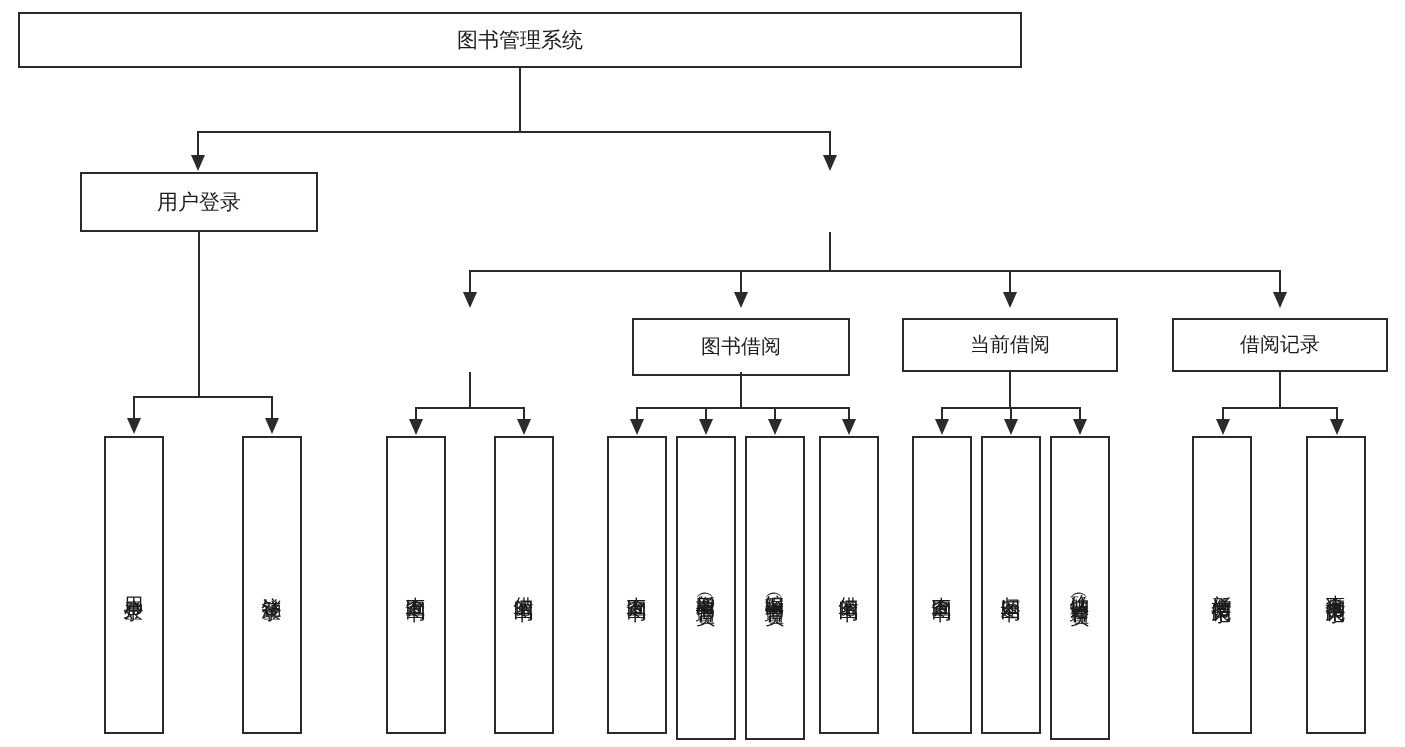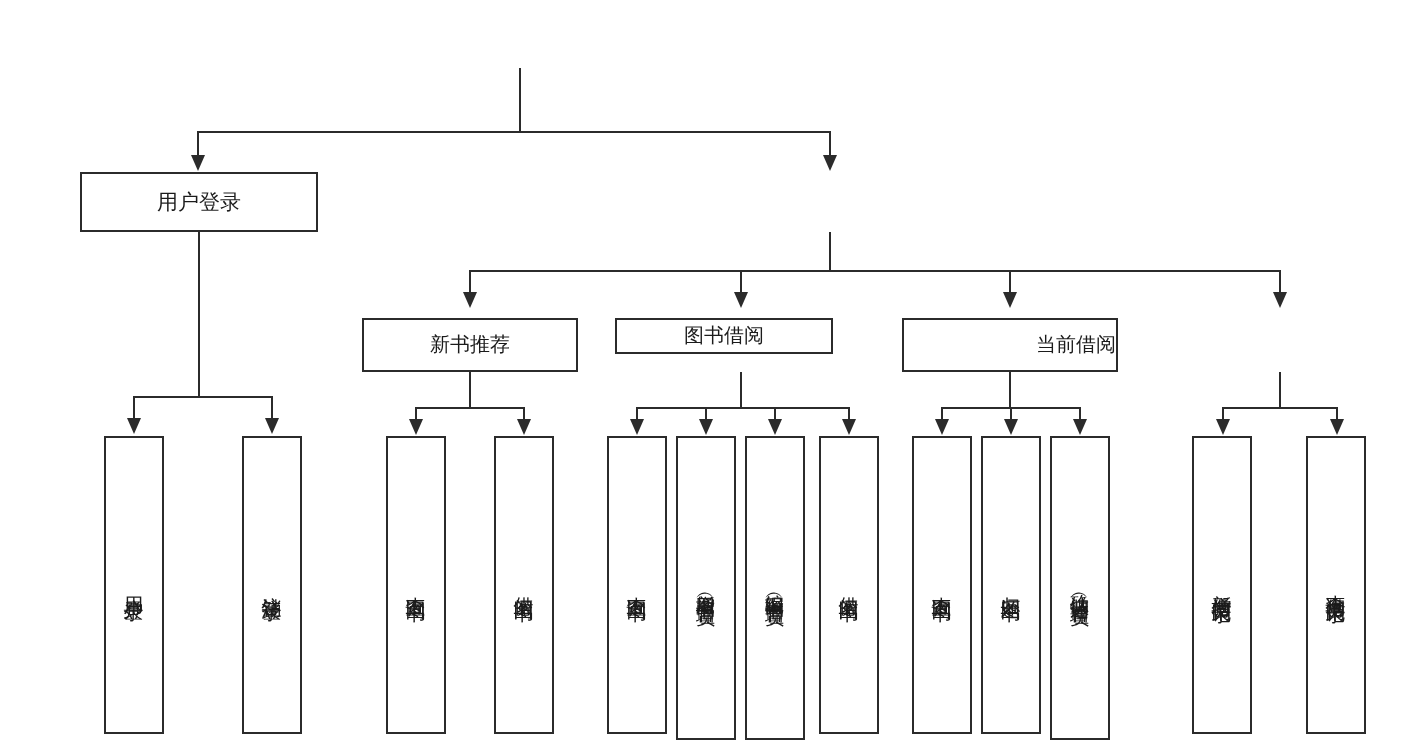--- a/index.html
+++ b/index.html
@@ -76,20 +76,23 @@
     left: 1193px;
     top: 714px;
     letter-spacing: 0.5px;
   }
 </style>
 </head>
 <body>
 
 <div id="canvas">
 
+  <div class="node root" style="left:18px; top:12px; width:1004px; height:56px;">
+    <span>图书管理系统</span>
+  </div>
 
   <div class="conn vline" style="left:519px; top:68px; width:2px; height:64px;"></div>
 
   <div class="conn hline" style="left:197px; top:131px; width:634px; height:2px;"></div>
 
   <div class="conn vline" style="left:197px; top:131px; width:2px; height:26px;"></div>
   <div class="arrow" style="left:191px; top:155px;"></div>
 
   <div class="conn vline" style="left:829px; top:131px; width:2px; height:26px;"></div>
   <div class="arrow" style="left:823px; top:155px;"></div>
@@ -114,28 +117,28 @@
 
   <div class="conn vline" style="left:740px; top:270px; width:2px; height:24px;"></div>
   <div class="arrow" style="left:734px; top:292px;"></div>
 
   <div class="conn vline" style="left:1009px; top:270px; width:2px; height:24px;"></div>
   <div class="arrow" style="left:1003px; top:292px;"></div>
 
   <div class="conn vline" style="left:1279px; top:270px; width:2px; height:24px;"></div>
   <div class="arrow" style="left:1273px; top:292px;"></div>
 
-  <div class="node level2" style="left:362px; top:318px; width:216px; height:54px;">
-    <span>新书推荐</span>
-  </div>
-  <div class="node level2" style="left:615px; top:318px; width:218px; height:36px;">
+  <div class="node level2" style="left:632px; top:318px; width:218px; height:58px;">
     <span>图书借阅</span>
   </div>
-  <div class="node level2" style="left:902px; top:318px; width:216px; height:54px;justify-content:flex-end;">
+  <div class="node level2" style="left:902px; top:318px; width:216px; height:54px;">
     <span>当前借阅</span>
+  </div>
+  <div class="node level2" style="left:1172px; top:318px; width:216px; height:54px;">
+    <span>借阅记录</span>
   </div>
 
   <div class="conn vline" style="left:469px; top:372px; width:2px; height:36px;"></div>
   <div class="conn hline" style="left:415px; top:407px; width:110px; height:2px;"></div>
   <div class="conn vline" style="left:415px; top:407px; width:2px; height:14px;"></div>
   <div class="arrow" style="left:409px; top:419px;"></div>
   <div class="conn vline" style="left:523px; top:407px; width:2px; height:14px;"></div>
   <div class="arrow" style="left:517px; top:419px;"></div>
 
   <div class="conn vline" style="left:740px; top:372px; width:2px; height:36px;"></div>

